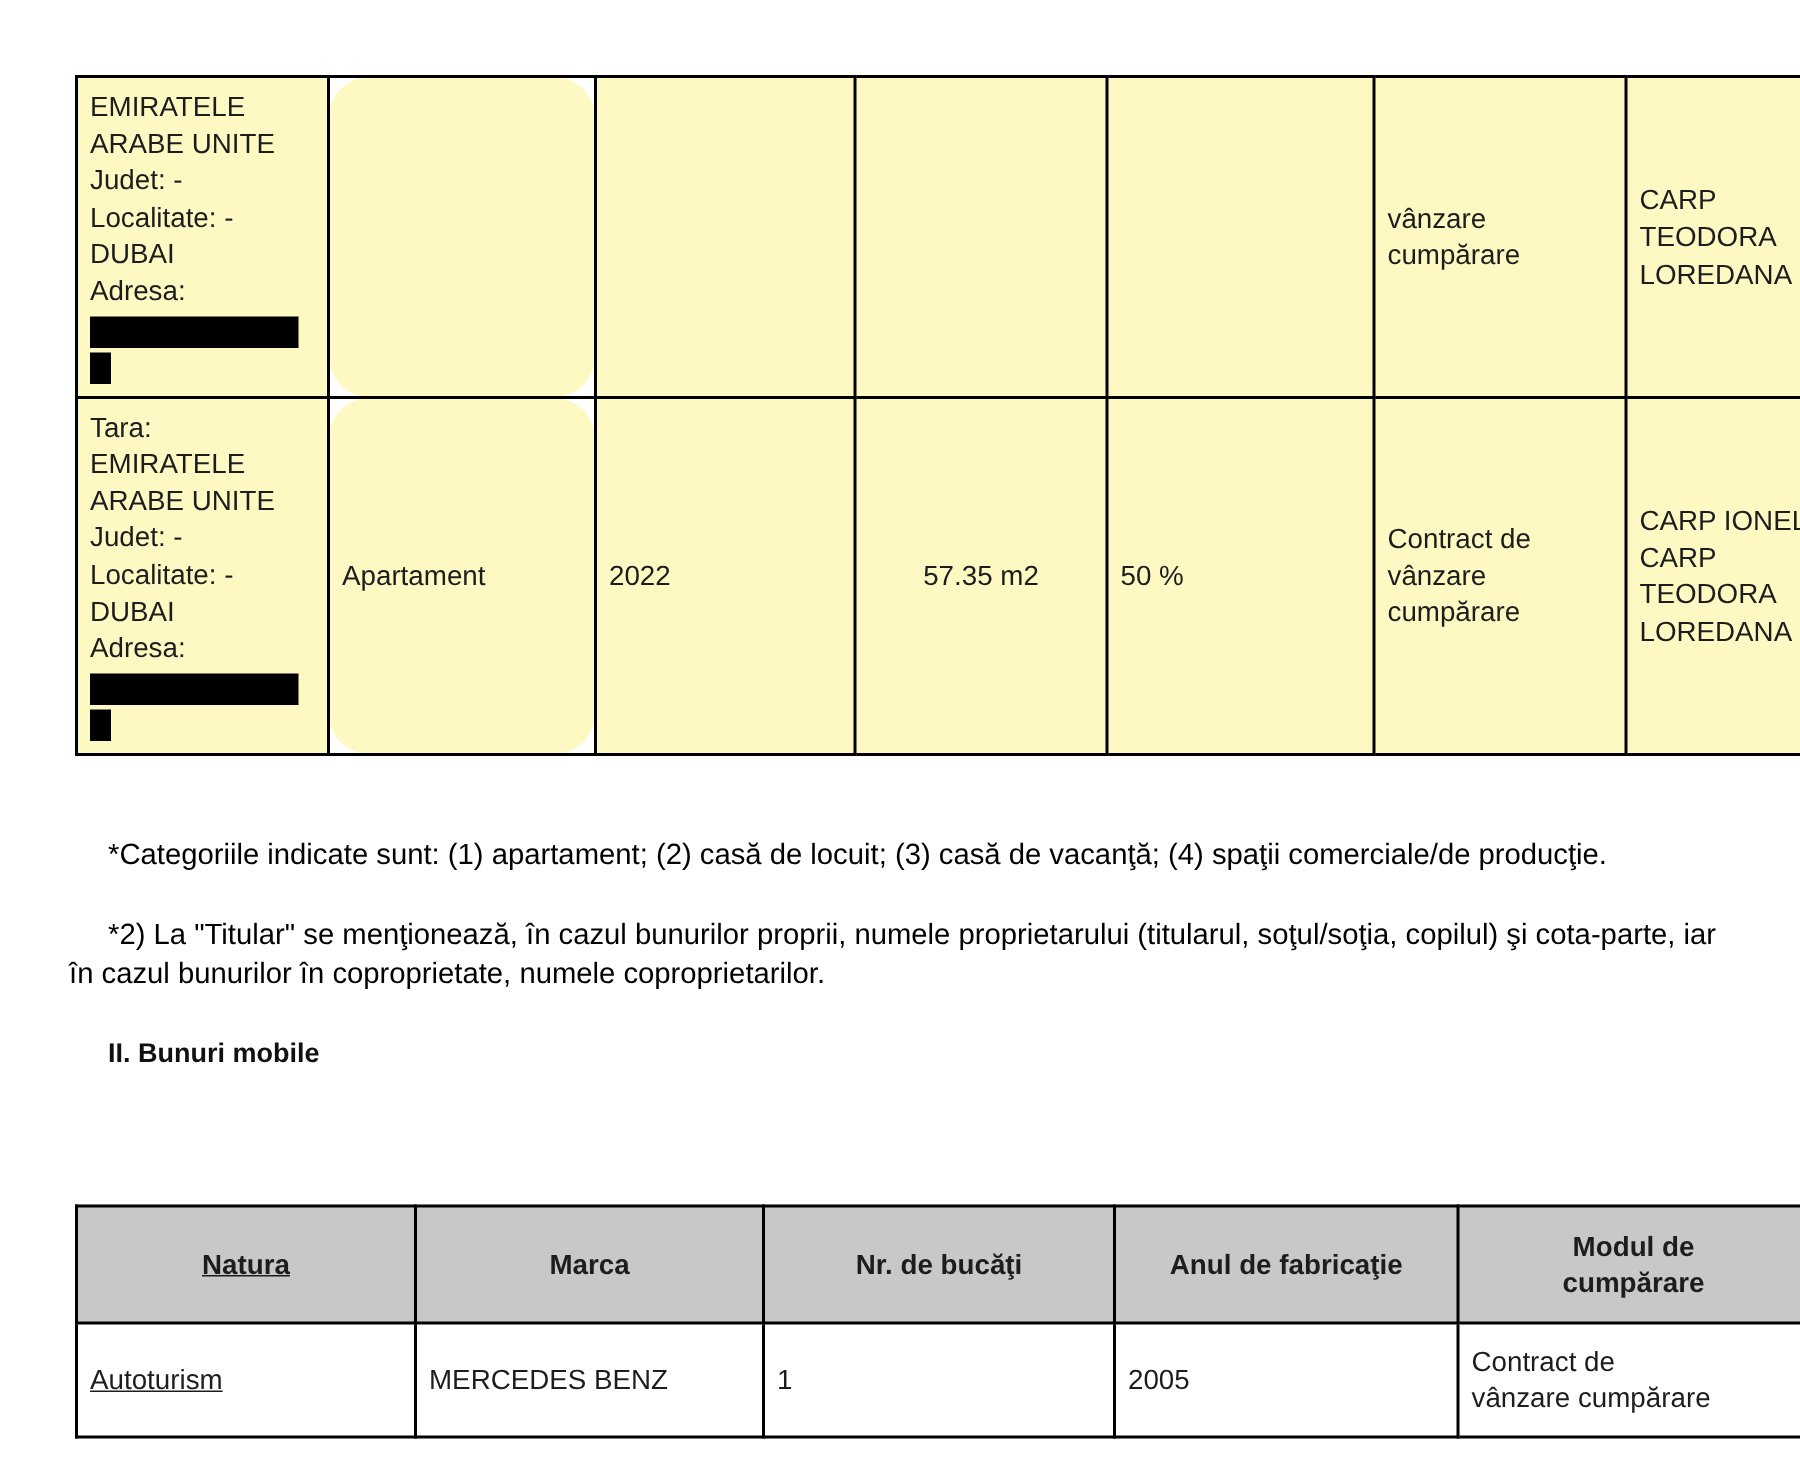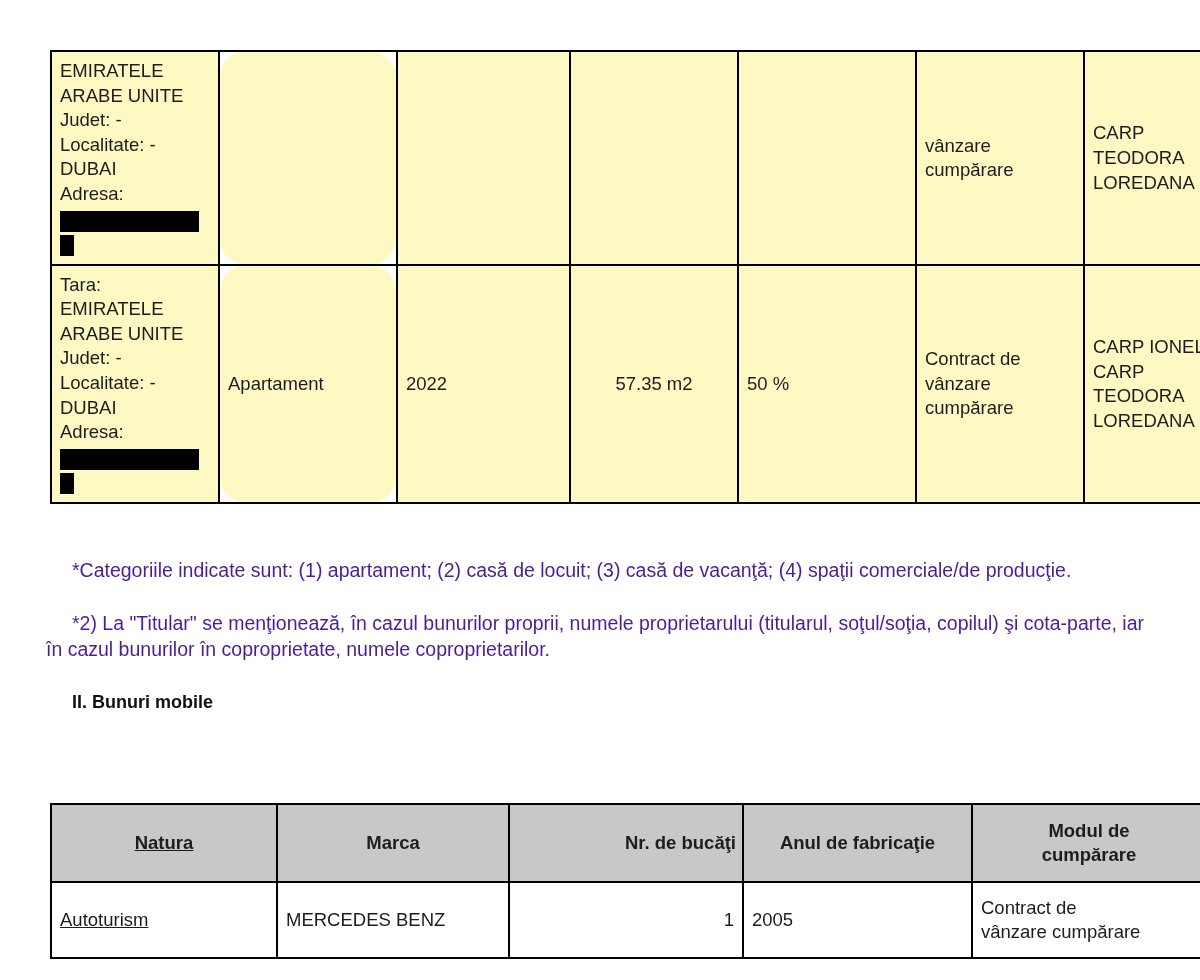--- a/index.html
+++ b/index.html
@@ -76,21 +76,21 @@
     margin: 0 0 2px 0;
   }
 
   
   .note {
     position: absolute;
     left: 46px;
     width: 1105px;
     font-size: 19.5px;
     line-height: 1.36;
-    color: #4c1d95;
+    color: #000000;
     text-indent: 26px;
   }
   .note-1 { top: 537px; }
   .note-2 { top: 590px; }
 
   .heading {
     position: absolute;
     left: 46px;
     width: 1105px;
     font-size: 18px;
@@ -129,21 +129,21 @@
   }
   .vehicles-table td {
     background: #fff;
     text-align: left;
     vertical-align: middle;
     height: 64px;
     padding: 5px 8px;
   }
   .vehicles-table .v0 { width: 212px; text-decoration: underline; }
   .vehicles-table .v1 { width: 218px; }
-  .vehicles-table .v2 { width: 220px; text-align: right; }
+  .vehicles-table .v2 { width: 220px; }
   .vehicles-table .v3 { width: 215px; }
   .vehicles-table .v4 { width: 220px; }
 
   .two-line span { display: block; white-space: nowrap; }
 </style>
 </head>
 <body>
 
 <div class="page">
 

